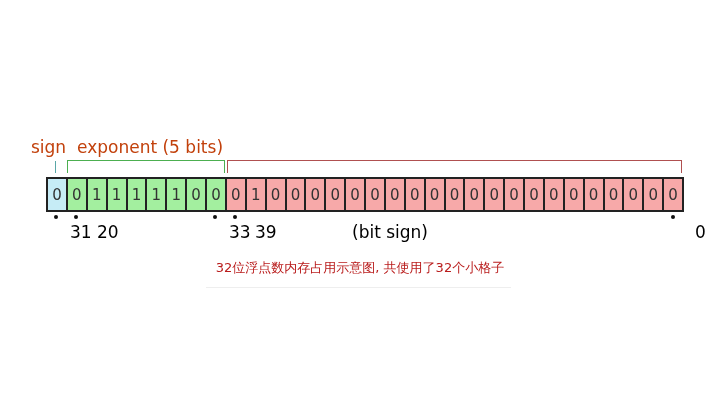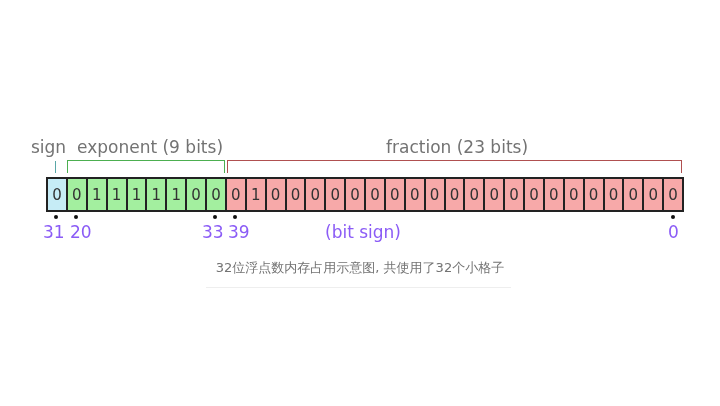--- a/index.html
+++ b/index.html
@@ -1,42 +1,41 @@
 <!DOCTYPE html>
 <html><head>
 <meta charset="utf-8">
 <style>
   html, body { margin: 0; padding: 0; background: #ffffff; }
   body { width: 720px; height: 406px; position: relative; overflow: hidden;
          font-family: "DejaVu Sans", sans-serif; }
   .diagram { position: absolute; left: 0; top: 0; width: 720px; height: 250px; }
-  .lbl { position: absolute; font-size: 17px; color: #737373; white-space: nowrap; line-height: 1; }
+  .lbl { position: absolute; font-size: 17px; color: #c2410c; white-space: nowrap; line-height: 1; }
   .bar { position: absolute; left: 46px; top: 177px; width: 638px; height: 35px;
          display: flex; border: 2px solid #222; box-sizing: border-box; }
   .cell { flex: 1 1 0; box-sizing: border-box; border-right: 2px solid #222;
           display: flex; align-items: center; justify-content: center;
           font-size: 15px; color: #333; }
   .cell:last-child { border-right: none; }
   .sign { background: #c6ecf6; }
   .exp { background: #a3ef9f; }
   .frac { background: #f7a9a9; }
   .brk { position: absolute; box-sizing: border-box; }
   .dot { position: absolute; width: 4px; height: 4px; border-radius: 50%; background: #111; }
-  .idx { position: absolute; font-size: 17px; color: #8b5cf6; line-height: 1; top: 224px; }
+  .idx { position: absolute; font-size: 17px; color: #000000; line-height: 1; top: 224px; margin-left: 27px; }
   .caption { position: absolute; left: 0; width: 720px; top: 259px; text-align: center;
-             font-size: 13px; color: #737373; }
+             font-size: 13px; color: #b91c1c; }
   .sep { position: absolute; left: 206px; width: 305px; top: 287px; height: 1px; background: #eeeeee; }
 </style>
 </head>
 <body>
 
 <div class="diagram">
   <span class="lbl" style="left:31px; top:139px;">sign</span>
-  <span class="lbl" style="left:77px; top:139px;">exponent (9 bits)</span>
-  <span class="lbl" style="left:386px; top:139px;">fraction (23 bits)</span>
+  <span class="lbl" style="left:77px; top:139px;">exponent (5 bits)</span>
 
   <div class="brk" style="left:55px; top:161px; width:1px; height:12px; background:#5aa7a7;"></div>
 
   <div class="brk" style="left:67px; top:160px; width:158px; height:13px; border:1px solid #4caf50; border-bottom:none;"></div>
 
   <div class="brk" style="left:227px; top:160px; width:455px; height:13px; border:1px solid #b05050; border-bottom:none;"></div>
 
   <div class="bar">
     <div class="cell sign">0</div>
     <div class="cell exp">0</div>

